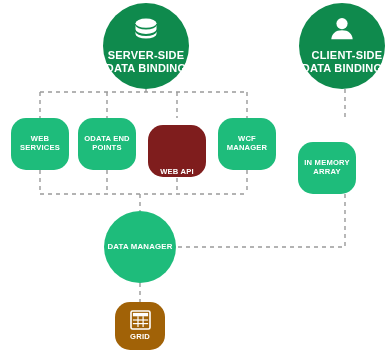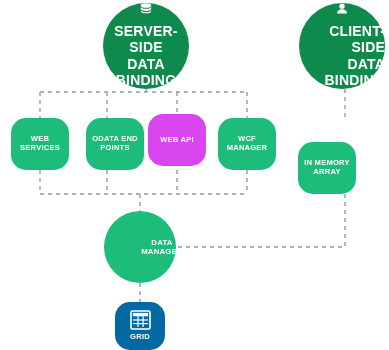--- a/index.html
+++ b/index.html
@@ -48,21 +48,21 @@
     line-height: 1.18;
     white-space: pre-line;
     color: #ffffff;
   }
   
   .circle-top {
     width: 86px;
     height: 86px;
   }
   .circle-top .node-label {
-    font-size: 14px;
+    font-size: 11px;
     margin-top: 8px;
   }
   .circle-icon {
     display: block;
     margin-bottom: 1px;
   }
   
   .service-box {
     width: 58px;
     height: 52px;
@@ -70,21 +70,20 @@
   .service-box .node-label {
     font-size: 7.6px;
   }
   
   .manager-circle {
     width: 72px;
     height: 72px;
   }
   .manager-circle .node-label {
     font-size: 7.8px;
-    margin-left: 44px;
   }
   
   .grid-box {
     width: 50px;
     height: 48px;
   }
   .grid-box .node-label {
     font-size: 7.6px;
     margin-top: 3px;
   }
@@ -140,44 +139,44 @@
     </svg>
     <div class="node-label">CLIENT-SIDE
 DATA BINDING</div>
   </div>
 
   <div class="node box-node service-box" style="left:11px; top:118px; background:#1ebc7b;">
     <div class="node-label">WEB
 SERVICES</div>
   </div>
 
-  <div class="node box-node service-box" style="left:86px; top:118px; background:#1ebc7b;">
+  <div class="node box-node service-box" style="left:78px; top:118px; background:#1ebc7b;">
     <div class="node-label">ODATA END
 POINTS</div>
   </div>
 
-  <div class="node box-node service-box" style="left:148px; top:114px; background:#d946ef;">
+  <div class="node box-node service-box" style="left:148px; top:125px; background:#7f1d1d;justify-content:flex-end;">
     <div class="node-label">WEB API</div>
   </div>
 
   <div class="node box-node service-box" style="left:218px; top:118px; background:#1ebc7b;">
     <div class="node-label">WCF
 MANAGER</div>
   </div>
 
   <div class="node box-node service-box" style="left:298px; top:118px; background:#1ebc7b;margin-top:24px;">
     <div class="node-label">IN MEMORY
 ARRAY</div>
   </div>
 
   <div class="node circle-node manager-circle" style="left:104px; top:211px; background:#1ebc7b;">
     <div class="node-label">DATA MANAGER</div>
   </div>
 
-  <div class="node box-node grid-box" style="left:115px; top:302px; background:#0369a1;">
+  <div class="node box-node grid-box" style="left:115px; top:302px; background:#a16207;">
     <svg width="21" height="20" viewBox="0 0 21 20" aria-hidden="true">
       <rect x="1" y="1" width="19" height="18" rx="1.6" ry="1.6" fill="none" stroke="#ffffff" stroke-width="1.6"></rect>
       <rect x="2.9" y="2.9" width="15.2" height="3.4" fill="#ffffff"></rect>
       <line x1="2.9" y1="10.0" x2="18.1" y2="10.0" stroke="#ffffff" stroke-width="1.2"></line>
       <line x1="2.9" y1="13.6" x2="18.1" y2="13.6" stroke="#ffffff" stroke-width="1.2"></line>
       <line x1="8.0" y1="6.3" x2="8.0" y2="17.1" stroke="#ffffff" stroke-width="1.2"></line>
       <line x1="13.1" y1="6.3" x2="13.1" y2="17.1" stroke="#ffffff" stroke-width="1.2"></line>
     </svg>
     <div class="node-label">GRID</div>
   </div>

